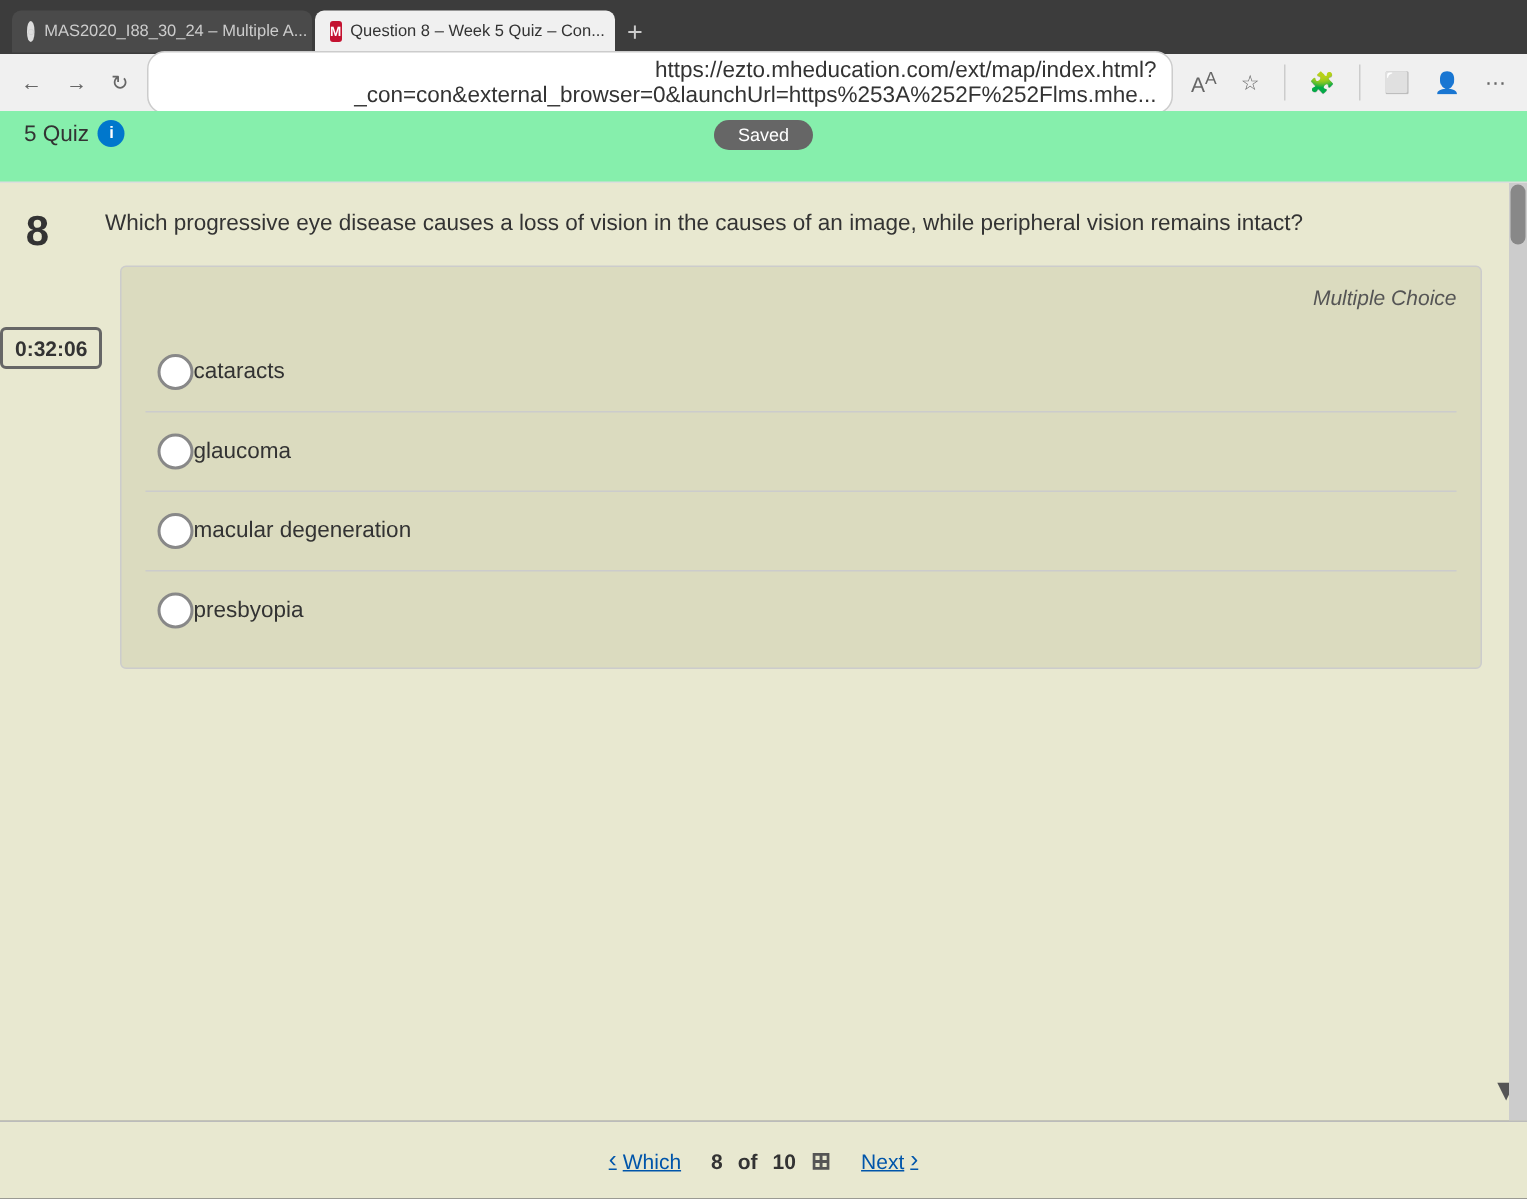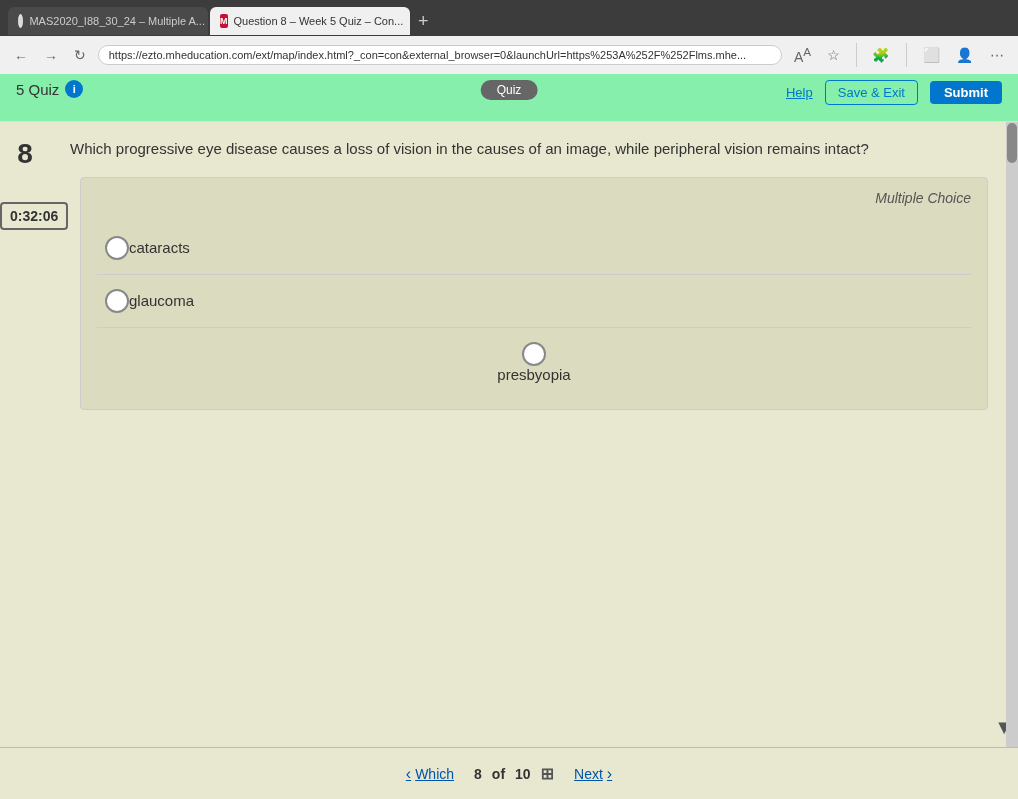--- a/index.html
+++ b/index.html
@@ -6,47 +6,47 @@
     body { width: 1018px; height: 799px; overflow: hidden; font-family: Arial, sans-serif; background: #1a1a2e; }
     .tab-bar { display: flex; align-items: center; background: #3c3c3c; padding: 6px 8px 0 8px; gap: 2px; height: 36px; }
     .tab { display: flex; align-items: center; padding: 4px 10px; border-radius: 6px 6px 0 0; font-size: 11px; color: #ccc; background: #4a4a4a; max-width: 200px; white-space: nowrap; overflow: hidden; text-overflow: ellipsis; gap: 6px; height: 28px; }
     .tab.active { background: #f0f0f0; color: #333; }
     .tab-icon { width: 14px; height: 14px; border-radius: 2px; display: inline-flex; align-items: center; justify-content: center; font-size: 9px; }
     .tab-icon.circle { background: #ddd; border-radius: 50%; }
     .tab-icon.m { background: #c41230; color: white; font-weight: bold; border-radius: 2px; }
     .tab-add { background: none; border: none; color: #ccc; font-size: 18px; cursor: pointer; padding: 0 6px; }
 
     .address-bar { background: #f0f0f0; display: flex; align-items: center; padding: 4px 10px; gap: 8px; height: 38px; }
-    .address-text { flex: 1; font-size: 11px; color: #333; background: white; border: 1px solid #ccc; border-radius: 12px; padding: 3px 10px; }
+    .address-text { flex: 1; font-size: 15px; color: #333; background: white; border: 1px solid #ccc; border-radius: 12px; padding: 3px 10px; text-align: right; }
     .browser-btn { background: none; border: none; cursor: pointer; color: #666; font-size: 14px; padding: 2px 4px; }
 
     
     .app-header { background: #86efac; border-bottom: 1px solid #ddd; display: flex; align-items: flex-start; padding: 6px 16px; height: 48px; position: relative; }
     .quiz-title { font-size: 15px; color: #333; font-weight: 500; display: flex; align-items: center; gap: 6px; }
     .info-icon { display: inline-flex; align-items: center; justify-content: center; width: 18px; height: 18px; border-radius: 50%; background: #0077cc; color: white; font-size: 11px; font-weight: bold; }
     .saved-badge { position: absolute; left: 50%; transform: translateX(-50%); background: #666; color: white; font-size: 12px; padding: 3px 16px; border-radius: 12px; }
     .header-actions { margin-left: auto; display: flex; align-items: center; gap: 12px; }
     .header-btn { background: none; border: none; cursor: pointer; color: #0077cc; font-size: 13px; font-weight: 500; text-decoration: underline; }
     .save-exit-btn { background: none; border: 1px solid #0077cc; color: #0077cc; border-radius: 4px; padding: 4px 12px; font-size: 13px; cursor: pointer; }
     .submit-btn { background: #0077cc; color: white; border: none; border-radius: 4px; padding: 4px 14px; font-size: 13px; font-weight: bold; cursor: pointer; }
 
     
     .main-content { background: #e8e8d0; width: 100%; height: calc(799px - 36px - 38px - 48px - 52px); display: flex; position: relative; }
     .question-number { position: absolute; left: 0; top: 0; width: 50px; display: flex; align-items: flex-start; justify-content: center; padding-top: 16px; }
     .q-num { font-size: 28px; font-weight: bold; color: #333; }
-    .timer-box { position: absolute; left: 0; top: 80px; background: #e8e8d0; border: 2px solid #666; padding: 4px 8px; font-size: 14px; font-weight: bold; color: #333; border-radius: 4px; }
+    .timer-box { position: absolute; left: 0; top: 96px; background: #e8e8d0; border: 2px solid #666; padding: 4px 8px; font-size: 14px; font-weight: bold; color: #333; border-radius: 4px; }
 
     .question-area { margin-left: 50px; width: calc(100% - 50px); padding: 16px 20px 0 20px; }
     .question-text { font-size: 15px; color: #333; line-height: 1.5; margin-bottom: 16px; }
 
     .answer-panel { background: rgba(210, 210, 180, 0.6); border: 1px solid #ccc; border-radius: 4px; padding: 12px 16px; margin: 0 10px; text-align: right; }
     .multiple-choice-label { font-size: 14px; color: #555; margin-bottom: 16px; font-style: italic; }
 
     .answer-option { display: flex; align-items: center; padding: 14px 8px; border-bottom: 1px solid #ccc; gap: 0; cursor: pointer; }
-    .answer-option:last-child { border-bottom: none; flex-direction: column; }
+    .answer-option:last-child { border-bottom: none; }
     .radio-circle { width: 24px; height: 24px; border-radius: 50%; border: 2px solid #888; background: white; flex-shrink: 0; cursor: pointer; }
     .answer-label { font-size: 15px; color: #333; }
 
     
     .nav-bar { background: #e8e8d0; border-top: 1px solid #bbb; display: flex; align-items: center; justify-content: center; padding: 12px; gap: 20px; height: 52px; }
     .nav-btn { background: none; border: none; cursor: pointer; font-size: 14px; color: #0055aa; font-weight: 500; display: flex; align-items: center; gap: 4px; text-decoration: underline; }
     .nav-btn .chevron { font-size: 16px; }
     .page-info { font-size: 14px; color: #333; font-weight: bold; display: flex; align-items: center; gap: 10px; }
     .grid-icon { display: inline-flex; align-items: center; justify-content: center; color: #555; font-size: 16px; cursor: pointer; }
 
@@ -93,26 +93,21 @@
     <button class="browser-btn">👤</button>
     <button class="browser-btn">⋯</button>
   </div>
 </div>
 
 <div class="app-header">
   <span class="quiz-title">
     <span>5 Quiz</span>
     <span class="info-icon">i</span>
   </span>
-  <span class="saved-badge">Quiz</span>
-  <div class="header-actions">
-    <button class="header-btn">Help</button>
-    <button class="save-exit-btn">Save &amp; Exit</button>
-    <button class="submit-btn">Submit</button>
-  </div>
+  <span class="saved-badge">Saved</span>
 </div>
 
 <div class="main-content">
   <div class="question-number">
     <span class="q-num">8</span>
   </div>
   <div class="timer-box">0:32:06</div>
 
   <div class="content-wrapper">
     <div class="question-area">
@@ -124,20 +119,24 @@
         <div class="answer-option">
           <div class="radio-circle"></div>
           <span class="answer-label">cataracts</span>
         </div>
 
         <div class="answer-option">
           <div class="radio-circle"></div>
           <span class="answer-label">glaucoma</span>
         </div>
 
+        <div class="answer-option">
+          <div class="radio-circle"></div>
+          <span class="answer-label">macular degeneration</span>
+        </div>
 
         <div class="answer-option">
           <div class="radio-circle"></div>
           <span class="answer-label">presbyopia</span>
         </div>
       </div>
     </div>
 
     <div class="scroll-down-arrow">▼</div>
   </div>

